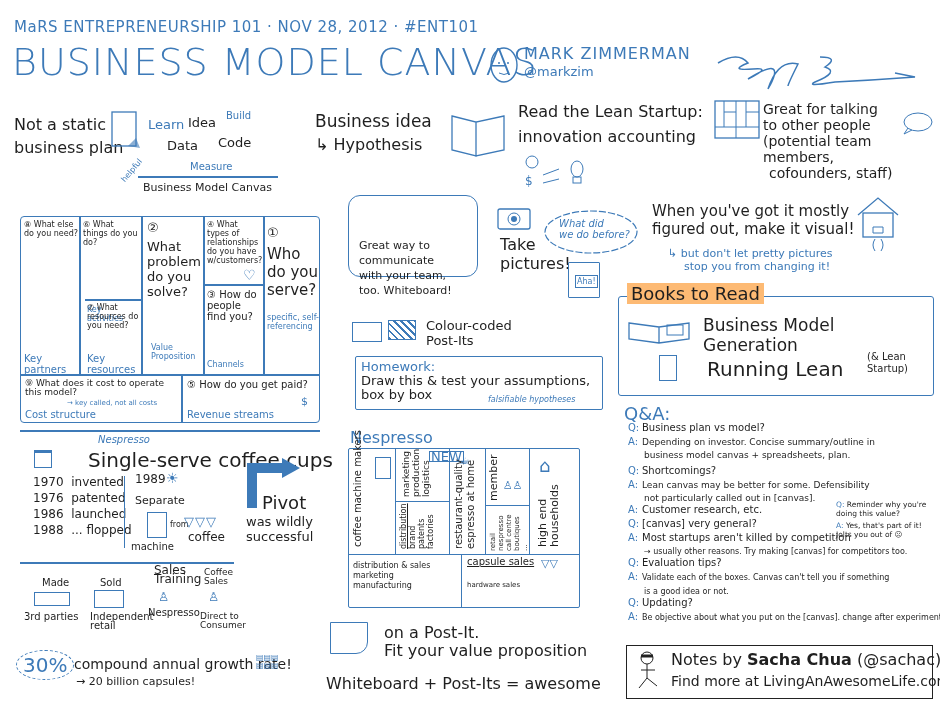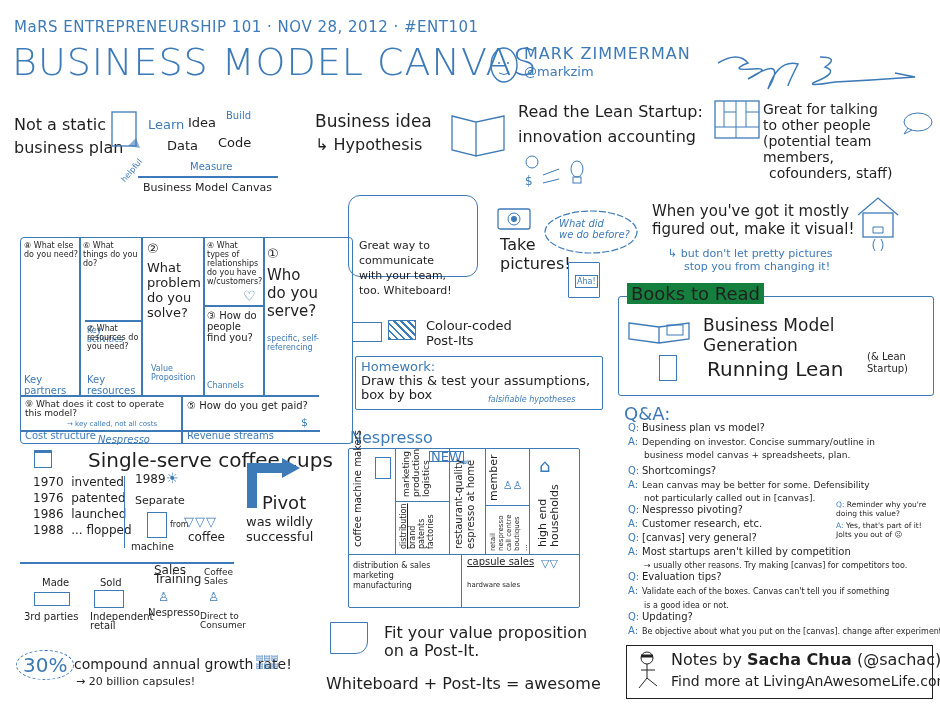--- a/index.html
+++ b/index.html
@@ -95,21 +95,21 @@
   <div>(potential team members,</div>
   <div style="padding-left:6px;">cofounders, staff)</div>
 </div>
 <div class="abs" style="left:902px;top:112px;">
   <svg width="32" height="24">
       <ellipse cx="16" cy="10" rx="14" ry="9" fill="none" stroke="#3d7ab8"></ellipse>
       <path d="M6 16 l-4 6 l8-4" fill="none" stroke="#3d7ab8"></path>
     </svg>
 </div>
 
-<div class="bx" style="left:20px;top:237px;width:298px;height:205px;padding-left:33px;">
+<div class="bx" style="left:20px;top:216px;width:298px;height:205px;">
 
   <div class="line" style="left:58px;top:0;width:1.5px;height:157px;"></div>
   <div class="line" style="left:120px;top:0;width:1.5px;height:157px;"></div>
   <div class="line" style="left:182px;top:0;width:1.5px;height:157px;"></div>
   <div class="line" style="left:242px;top:0;width:1.5px;height:157px;"></div>
   <div class="line" style="left:0;top:157px;width:298px;height:1.5px;"></div>
   <div class="line" style="left:160px;top:157px;width:1.5px;height:48px;"></div>
   <div class="line" style="left:64px;top:82px;width:56px;height:1.5px;"></div>
   <div class="line" style="left:182px;top:67px;width:60px;height:1.5px;"></div>
 
@@ -205,42 +205,41 @@
 <div class="abs" style="left:855px;top:195px;">
   <svg width="46" height="60">
       <path d="M3 20 L23 3 L43 20" fill="none" stroke="#3d7ab8" stroke-width="1.3"></path>
       <rect x="8" y="18" width="30" height="24" fill="none" stroke="#3d7ab8" stroke-width="1.3"></rect>
       <path d="M18 32 h10 v6 h-10z" fill="none" stroke="#3d7ab8"></path>
       <path d="M20 44 q-4 6 0 12 M26 44 q4 6 0 12" fill="none" stroke="#3d7ab8"></path>
     </svg>
 </div>
 
 <div class="bx" style="left:618px;top:296px;width:314px;height:98px;border-radius:3px;">
-  <div class="abs dark" style="left:8px;top:-14px;background:#15803d;padding:0 4px;font-size:18px;">Books to Read</div>
+  <div class="abs dark" style="left:8px;top:-14px;background:#fdba74;padding:0 4px;font-size:18px;">Books to Read</div>
   <div class="abs" style="left:8px;top:20px;">
     <svg width="64" height="26">
         <path d="M2 6 l30 4 l30-4 v16 l-30 4 l-30-4z M32 10 v16" fill="none" stroke="#3d7ab8" stroke-width="1.3"></path>
         <rect x="40" y="8" width="16" height="10" fill="none" stroke="#3d7ab8"></rect>
       </svg>
   </div>
   <div class="abs dark" style="left:84px;top:18px;font-size:17px;">Business Model Generation</div>
   <div class="abs" style="left:40px;top:58px;width:16px;height:24px;border:1.4px solid #3d7ab8;"></div>
   <div class="abs dark" style="left:88px;top:60px;font-size:20px;">Running Lean</div>
   <div class="abs dark xs" style="left:248px;top:54px;width:56px;font-size:10px;line-height:12px;">(&amp; Lean Startup)</div>
 </div>
 
 <div class="abs blue" style="left:624px;top:403px;font-size:18px;">Q&amp;A:</div>
 <div class="abs dark" style="left:628px;top:422px;width:300px;">
   <div class="qa-row"><span class="q">Q:</span><span>Business plan vs model?</span></div>
   <div class="qa-row"><span class="q">A:</span><span style="font-size:9px;">Depending on investor. Concise summary/outline in</span></div>
   <div class="qa-cont">business model canvas + spreadsheets, plan.</div>
   <div class="qa-row" style="margin-top:4px;"><span class="q">Q:</span><span>Shortcomings?</span></div>
   <div class="qa-row"><span class="q">A:</span><span style="font-size:9px;">Lean canvas may be better for some. Defensibility</span></div>
   <div class="qa-cont">not particularly called out in [canvas].</div>
-  <div class="qa-row"><span class="q">Q:</span><span>Nespresso pivoting?</span></div>
   <div class="qa-row"><span class="q">A:</span><span>Customer research, etc.</span></div>
   <div class="qa-row"><span class="q">Q:</span><span>[canvas] very general?</span></div>
   <div class="qa-row"><span class="q">A:</span><span>Most startups aren't killed by competition</span></div>
   <div class="qa-cont" style="font-size:8px;">→ usually other reasons. Try making [canvas] for competitors too.</div>
   <div class="qa-row"><span class="q">Q:</span><span>Evaluation tips?</span></div>
   <div class="qa-row"><span class="q">A:</span><span style="font-size:8px;">Validate each of the boxes. Canvas can't tell you if something</span></div>
   <div class="qa-cont" style="font-size:8px;">is a good idea or not.</div>
   <div class="qa-row"><span class="q">Q:</span><span>Updating?</span></div>
   <div class="qa-row"><span class="q">A:</span><span style="font-size:8px;">Be objective about what you put on the [canvas]. change after experiments</span></div>
 </div>
@@ -380,16 +379,16 @@
       <div>marketing</div>
       <div>manufacturing</div>
   </div>
   <div class="abs dark xs" style="left:118px;top:108px;font-size:10px;text-decoration:underline;">capsule sales</div>
   <div class="abs dark xs" style="left:118px;top:132px;font-size:7px;">hardware sales</div>
   <div class="abs blue" style="left:192px;top:108px;font-size:11px;">▽▽</div>
 </div>
 
 <div class="abs" style="left:330px;top:622px;width:36px;height:30px;border:1.4px solid #3d7ab8;border-bottom-right-radius:12px;"></div>
 <div class="abs dark" style="left:384px;top:624px;font-size:16px;line-height:18px;">
+  <div>on a Post-It.</div>
   <div>Fit your value proposition</div>
-  <div>on a Post-It.</div>
 </div>
 <div class="abs dark" style="left:326px;top:674px;font-size:16px;">Whiteboard + Post-Its = awesome</div>
 
 </body></html>

